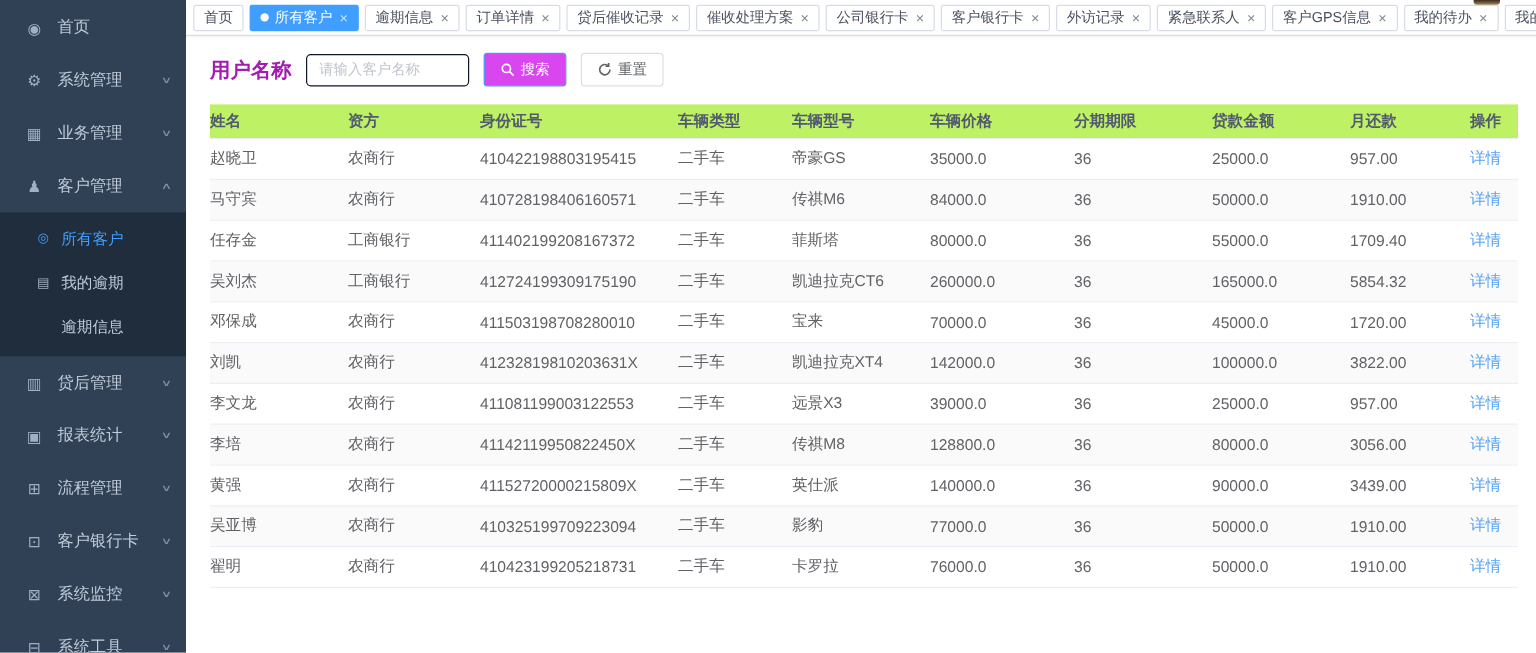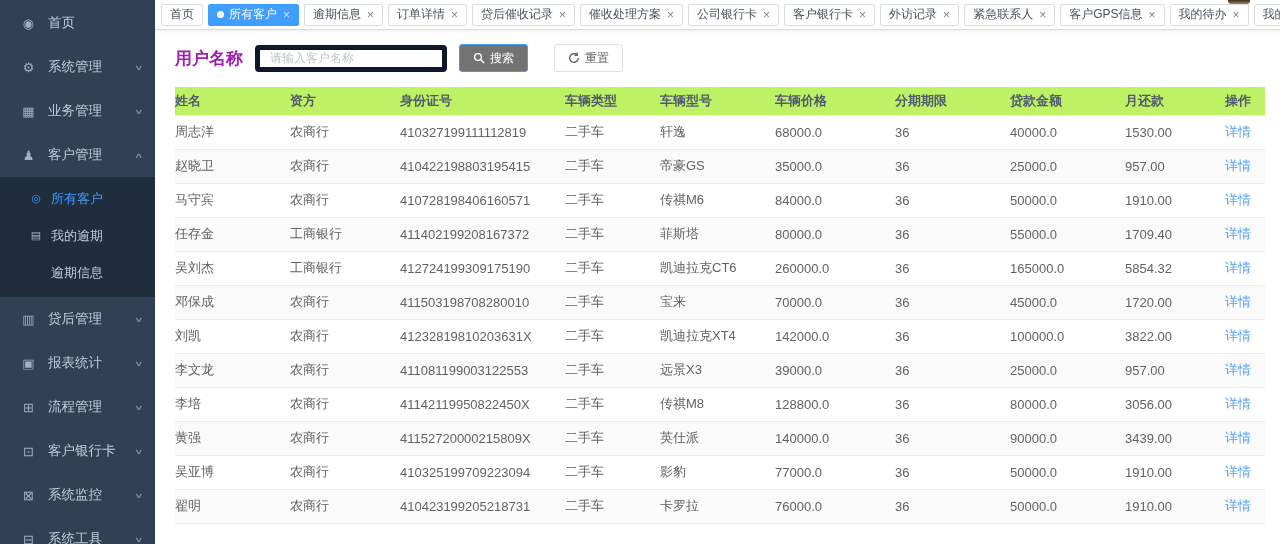--- a/index.html
+++ b/index.html
@@ -24,26 +24,26 @@
   .tab .dot { width:7px; height:7px; border-radius:50%; background:#fff; margin-right:5px; display:none; }
   .tab.active { background:#409eff; border-color:#409eff; color:#fff; }
   .tab.active .dot { display:inline-block; }
   .tab .close { margin-left:6px; font-size:12px; line-height:1; opacity:.7; }
   .avatar-cut { position:absolute; top:0; right:30px; width:22px; height:4px; background:linear-gradient(#3a2c1d,#a8845a); border-radius:0 0 3px 3px; }
 
   
   .content { padding:14px 15px 0 20px; }
   .search-row { display:flex; align-items:center; margin-bottom:15px; }
   .search-label { font-size:17px; font-weight:bold; color:#a21caf; margin-right:12px;font-family:Liberation Mono, monospace; }
-  .search-input { width:192px; height:27px; border:5px solid #0f172a; border-radius:4px; padding:0 10px; font-size:12px; color:#0369a1; outline:none; margin-right:12px; }
+  .search-input { width:136px; height:27px; border:1px solid #0f172a; border-radius:4px; padding:0 10px; font-size:12px; color:#0369a1; outline:none; margin-right:12px; }
   .search-input::placeholder { color:#c0c4cc; }
   .btn { height:28px; display:inline-flex; align-items:center; gap:5px; font-size:12px; border-radius:3px; padding:0 13px; cursor:pointer; }
   .btn svg { display:block; }
-  .btn-primary { background:#737373; border:1px solid #409eff; color:#fff; }
-  .btn-plain { background:#fff; border:1px solid #dcdfe6; color:#606266; margin-left:26px; }
+  .btn-primary { background:#d946ef; border:1px solid #409eff; color:#fff; }
+  .btn-plain { background:#fff; border:1px solid #dcdfe6; color:#606266; margin-left:12px; }
 
   table { width:1090px; border-collapse:collapse; table-layout:fixed; }
   th { text-align:left; font-size:13px; font-weight:bold; color:#515a6e; height:28px; background:#bef264; border-bottom:1px solid #ebeef5; padding:0 8px 0 0; white-space:nowrap; overflow:hidden; }
   td { text-align:left; font-size:13px; color:#606266; height:34px; border-bottom:1px solid #ebeef5; padding:0 8px 0 0; white-space:nowrap; overflow:hidden; }
   tbody tr:nth-child(even) td { background:#fafafa; }
   th.col-action, td.col-action { padding-right:2px; }
   .detail-link { color:#57a3f5; cursor:pointer; }
 </style>
 </head>
 <body>
@@ -219,32 +219,20 @@
               <th>车辆型号</th>
               <th>车辆价格</th>
               <th>分期期限</th>
               <th>贷款金额</th>
               <th>月还款</th>
               <th class="col-action">操作</th>
             </tr>
           </thead>
         <tbody id="table-body">
             <tr>
-              <td>周志洋</td>
-              <td>农商行</td>
-              <td>410327199111112819</td>
-              <td>二手车</td>
-              <td>轩逸</td>
-              <td>68000.0</td>
-              <td>36</td>
-              <td>40000.0</td>
-              <td>1530.00</td>
-              <td class="col-action"><span class="detail-link">详情</span></td>
-            </tr>
-            <tr>
               <td>赵晓卫</td>
               <td>农商行</td>
               <td>410422198803195415</td>
               <td>二手车</td>
               <td>帝豪GS</td>
               <td>35000.0</td>
               <td>36</td>
               <td>25000.0</td>
               <td>957.00</td>
               <td class="col-action"><span class="detail-link">详情</span></td>

